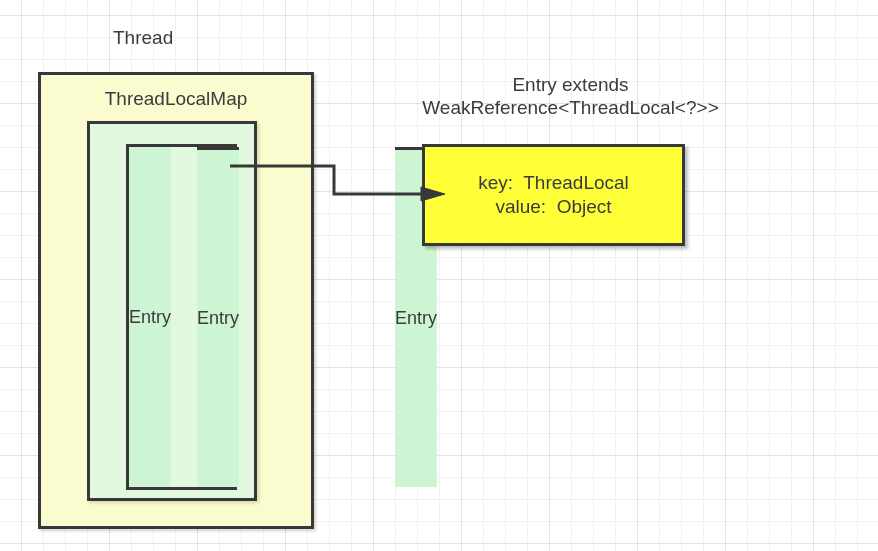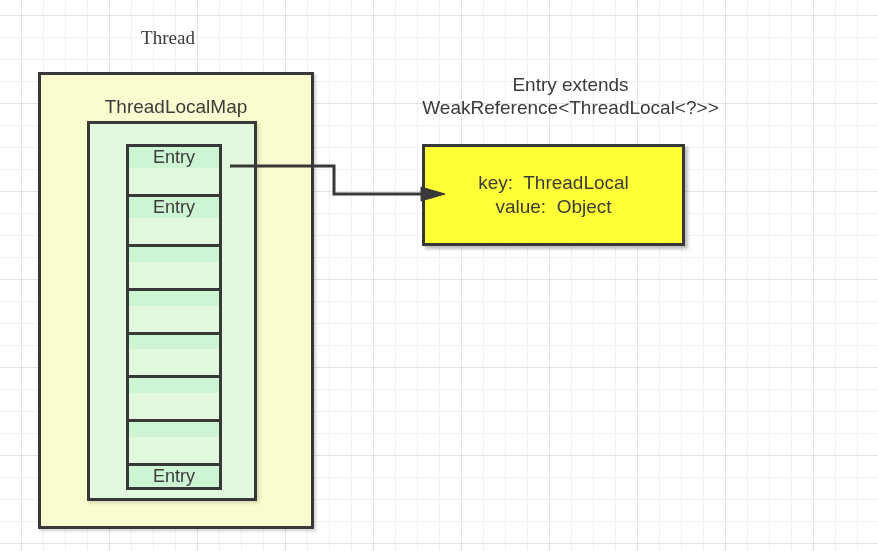--- a/index.html
+++ b/index.html
@@ -29,59 +29,56 @@
       linear-gradient(to bottom, var(--grid-major) 1px, transparent 1px),
       linear-gradient(to right,  var(--grid-minor) 1px, transparent 1px),
       linear-gradient(to bottom, var(--grid-minor) 1px, transparent 1px);
     background-size: 88px 88px, 88px 88px, 22px 22px, 22px 22px;
     background-position: 21px 15px, 21px 15px, 21px 15px, 21px 15px;
   }
 
   .thread-label {
     position: absolute;
     left: 113px; top: 26px; width: 110px;
-    text-align: center;
     font-size: 19px;
     line-height: 23px;
     color: var(--text);
-    font-family: Liberation Serif, serif;
   }
 
   .outer-box {
     position: absolute;
     left: 38px; top: 72px;
     width: 276px; height: 457px;
     background: var(--outer-box-fill);
     border: 3px solid var(--border);
     box-shadow: 2px 2px 3px rgba(0,0,0,0.18);
   }
   .map-title {
-    margin-top: 20px;
+    margin-top: 12px;
     text-align: center;
     font-size: 19px;
     line-height: 23px;
     color: var(--text);
   }
 
   .inner-box {
     position: absolute;
     left: 87px; top: 121px;
     width: 170px; height: 380px;
     background: var(--inner-box-fill);
     border: 3px solid var(--border);
     box-shadow: 2px 2px 3px rgba(0,0,0,0.15);
   }
 
   .entry-column {
     position: absolute;
     left: 126px; top: 144px;
-    width: 96px; height: 346px;
+    width: 111px; height: 346px;
     border: 3px solid var(--border);
     display: flex;
-    flex-direction: column;
     gap: 26px;
   }
   .entry-cell {
     flex: 1;
     background: var(--cell-fill);
     display: flex;
     align-items: center;
     justify-content: center;
     font-size: 18px;
     color: var(--text);

